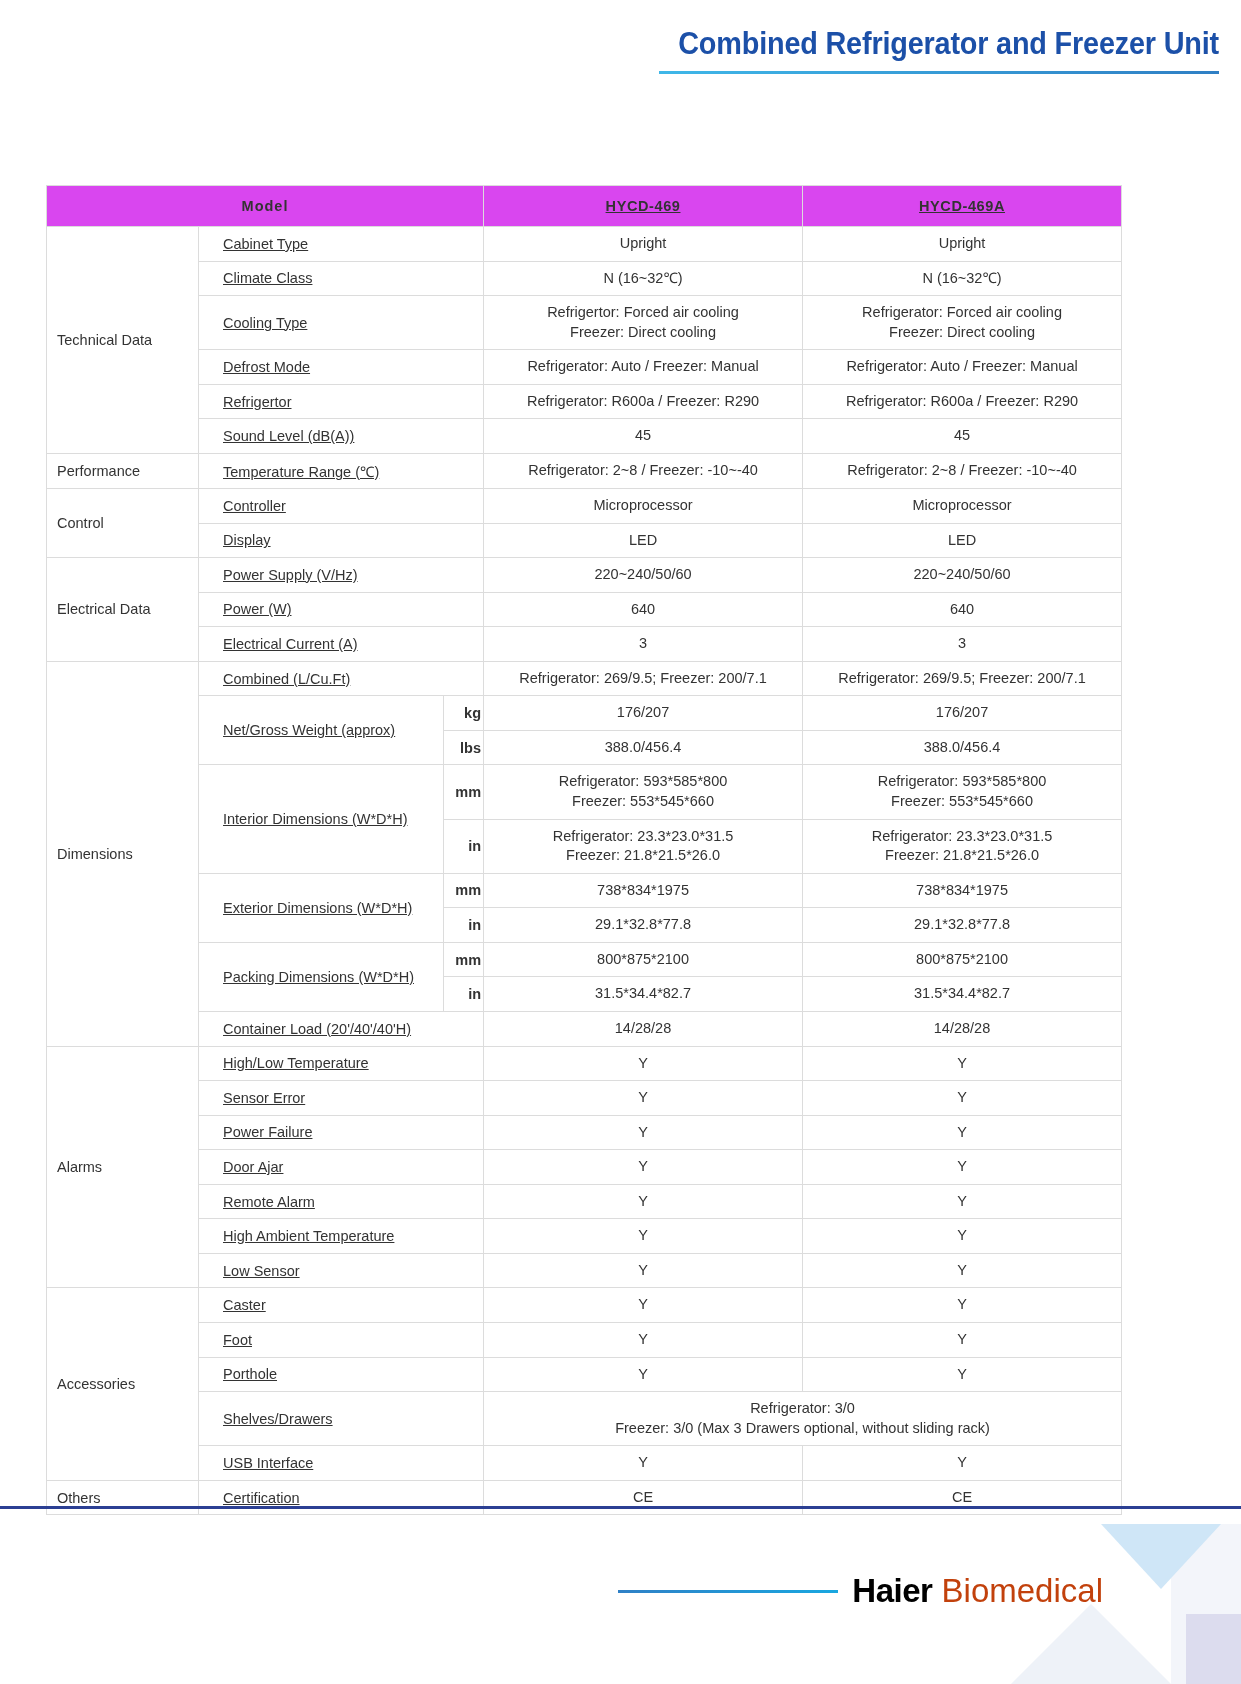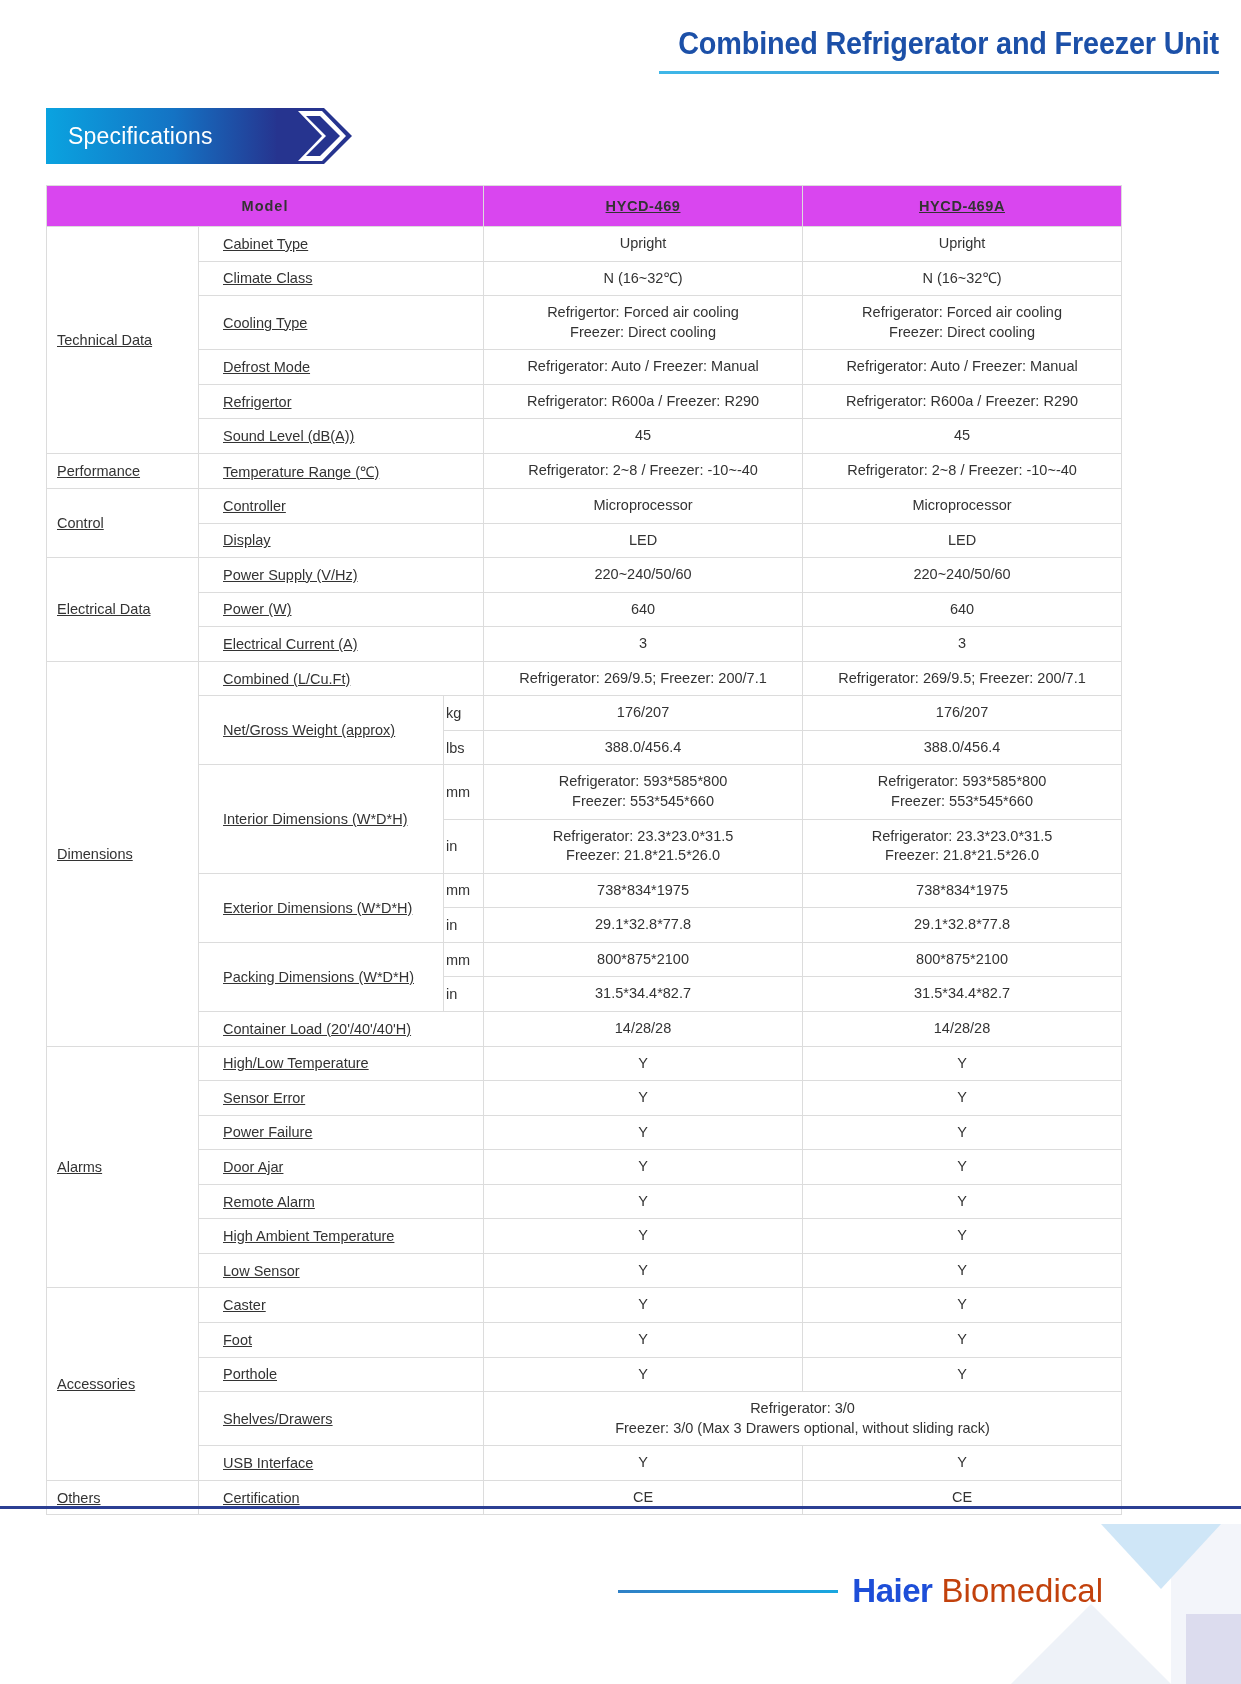--- a/index.html
+++ b/index.html
@@ -65,27 +65,27 @@
     font-size: 19px; font-weight: bold;
     padding: 12px 6px; text-align: center;
     border-color: #0b5cad;
   }
   thead th.hd-model { letter-spacing: 1px; }
   thead th.hd-m { letter-spacing: 0.6px; }
   thead th + th { border-left: 2px solid #ffffff; text-decoration: underline; }
 
   td.cat {
     padding: 6px 10px; vertical-align: middle; text-align: left;
-    font-size: 15px; color: #222; text-decoration: underline;
+    font-size: 15px; color: #222;
   }
   td.name {
     padding: 7px 24px; text-align: left; font-size: 15px; color: #222; text-decoration: underline;
   }
   td.unit {
-    text-align: left; font-size: 14px; color: #222; padding: 4px 2px;
+    text-align: right; font-size: 14px; color: #222; padding: 4px 2px; font-weight: bold;
   }
   td.val {
     text-align: center; color: #4a4a4a; font-size: 14.5px;
     padding: 7px 6px; line-height: 1.35;
   }
   td.val .ln { display: block; }
 
   
   .footer-rule {
     position: absolute; left: 0; top: 1506px; width: 1241px; height: 3px;
@@ -98,45 +98,33 @@
   .deco { position: absolute; right: 0; bottom: -30px; width: 300px; height: 220px; }
   .logo-row {
     position: absolute; right: 138px; top: 48px;
     display: flex; align-items: center; gap: 0px;
   }
   .logo-line {
     width: 220px; height: 3px; margin-right: 14px;
     background: linear-gradient(to right, #2f80c6, #19a7e0);
   }
   .logo-text { font-size: 33px; color: #1b64ae; white-space: nowrap; }
-  .logo-text .b { font-weight: bold; color: #1d4ed8; letter-spacing:-0.5px; }
+  .logo-text .b { font-weight: bold; color: #000000; letter-spacing:-0.5px; }
   .logo-text .n { font-weight: normal; color: #c2410c; }
 </style>
 </head>
 <body>
 
 <div class="page">
 
   <div class="header">
     <div class="header-title">Combined Refrigerator and Freezer Unit</div>
     <div class="header-rule"></div>
   </div>
 
-  <div class="badge-wrap">
-    <div class="badge">
-      <span class="badge-label">Specifications</span>
-    </div>
-    <div class="badge-chev">
-      <svg width="96" height="56" viewBox="0 0 96 56">
-        <path d="M0,0 L48,0 L76,28 L48,56 L0,56 Z" fill="#26348f"></path>
-        <path d="M22,3 L46,3 L70,28 L46,53 L22,53 L46,28 Z" fill="#ffffff"></path>
-        <path d="M30,8 L44,8 L64,28 L44,48 L30,48 L50,28 Z" fill="#26348f"></path>
-      </svg>
-    </div>
-  </div>
 
   <div class="tbl-wrap">
     <table class="spec">
       <colgroup>
         <col class="c-cat">
           <col class="c-name">
           <col class="c-unit">
           <col class="c-m1">
           <col class="c-m2">
       </colgroup>

